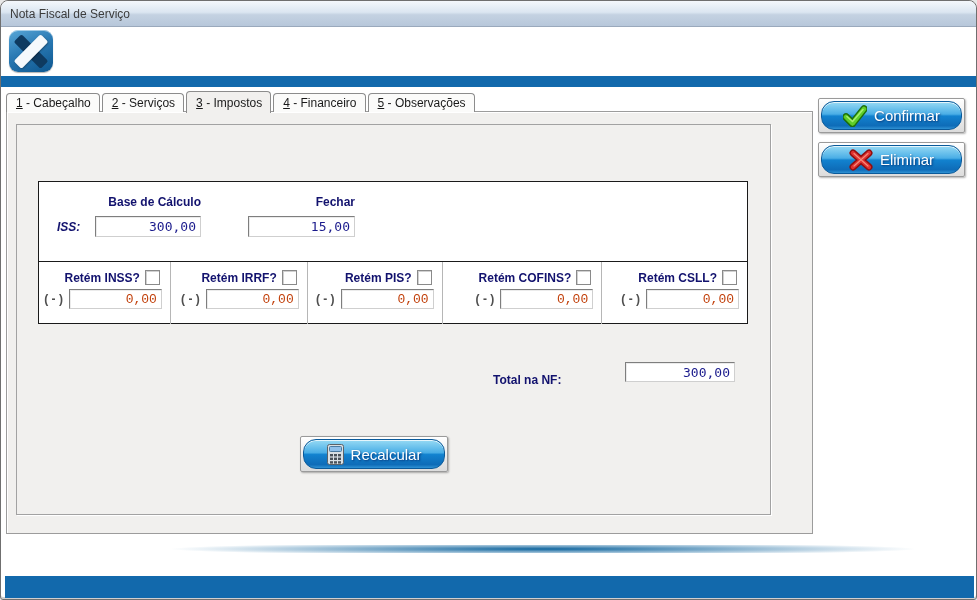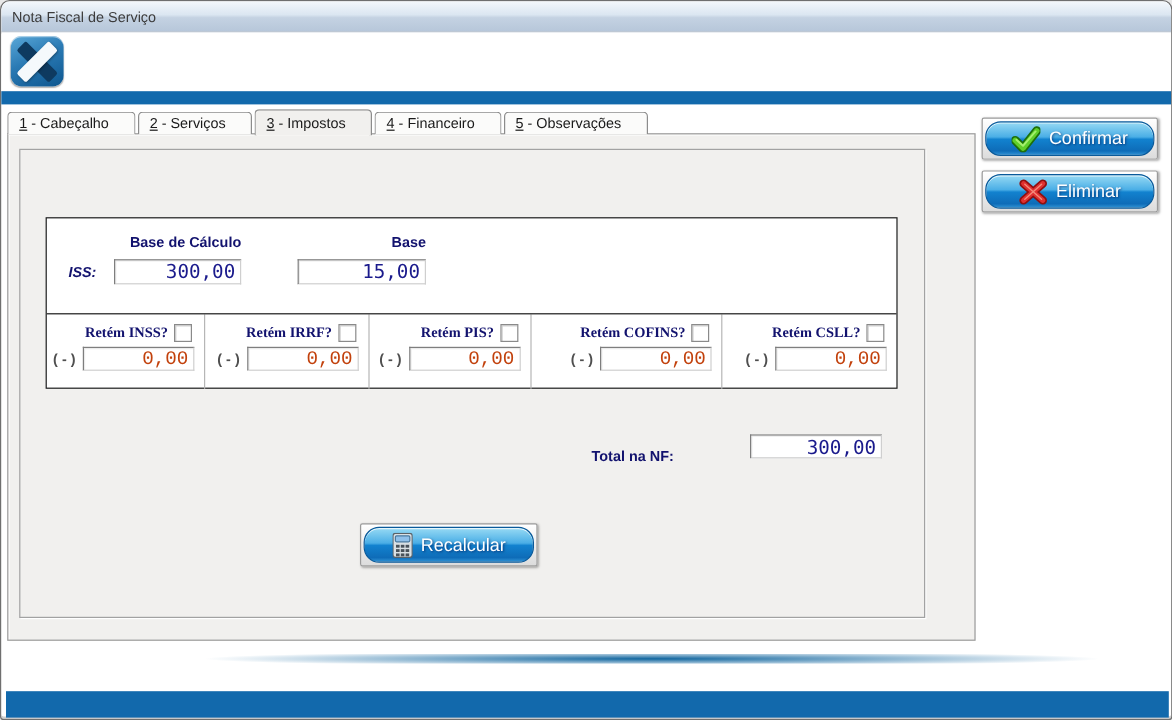--- a/index.html
+++ b/index.html
@@ -20,21 +20,21 @@
     background:linear-gradient(155deg,#5aa8d8 0%,#2a7ab4 45%,#0d568f 100%);
     box-shadow:inset 0 1px 0 rgba(255,255,255,.5), 0 1px 1px rgba(0,0,0,.3);overflow:hidden;}
   .logo-tile .bar{position:absolute;left:3px;top:16px;width:38px;height:11px;border-radius:2px;}
   .bar-dark{background:#0e3a60;transform:rotate(45deg);}
   .bar-light{background:#f5f9fc;transform:rotate(-45deg);box-shadow:0 1px 2px rgba(0,0,0,.35);}
   .logo-text{font-size:38px;font-weight:bold;color:#16395f;letter-spacing:-2px;
     margin-left:9px;line-height:42px;}
   .topbar-blue{position:absolute;top:75px;left:0;right:0;height:11px;background:#1269ac;}
   
   .tabstrip{position:absolute;top:89px;left:5px;height:22px;display:flex;align-items:flex-end;z-index:3;}
-  .tab{box-sizing:border-box;height:19px;padding:2px 21px 2px 9px;margin-right:2px;
+  .tab{box-sizing:border-box;height:19px;padding:2px 8px 2px 9px;margin-right:2px;
     background:#fbfbfa;border:1px solid #8c8c8c;border-bottom:none;border-radius:4px 4px 0 0;
     font-size:12px;color:#1a1a1a;white-space:pre;cursor:default;}
   .tab.active{height:22px;background:#f1f0ee;position:relative;top:1px;z-index:4;
     padding-top:4px;}
   .tab .accel{text-decoration:underline;white-space:pre;}
   .tab .rest{white-space:pre;}
   
   .tabpage{position:absolute;top:110px;left:5px;width:807px;height:423px;box-sizing:border-box;
     background:#f1f0ee;border:1px solid #9c9c9c;box-shadow:inset 1px 1px 0 #ffffff;z-index:2;}
   .inner-panel{position:absolute;left:9px;top:12px;width:755px;height:391px;box-sizing:border-box;
@@ -44,32 +44,32 @@
     background:#fff;border:1px solid #1a1a1a;}
   .iss-section{position:relative;height:79px;border-bottom:1px solid #1a1a1a;}
   .navy{color:#12126e;font-weight:bold;font-size:12px;}
   .hdr{position:absolute;text-align:right;}
   .hdr1{left:20px;width:142px;top:13px;}
   .hdr2{left:173px;width:143px;top:13px;}
   .iss-label{position:absolute;left:18px;top:38px;font-style:italic;}
   .field{box-sizing:border-box;height:21px;background:#fff;text-align:right;
     border:1px solid #7e7e7e;border-bottom-color:#cfcfcf;border-right-color:#cfcfcf;
     box-shadow:inset 1px 1px 0 rgba(0,0,0,.08);
-    font-family:"DejaVu Sans Mono",monospace;font-size:16px;color:#1a1a8c;
+    font-family:"DejaVu Sans Mono",monospace;font-size:13px;color:#1a1a8c;
     padding:0 4px 0 2px;outline:none;}
   .f1{position:absolute;left:56px;top:34px;width:106px;}
   .f2{position:absolute;left:209px;top:34px;width:107px;}
   .red{color:#c2410c;font-family:Liberation Mono, monospace;}
   
   .ret-section{display:flex;height:62px;}
   .ret-col{box-sizing:border-box;}
   .ret-col + .ret-col{border-left:1px solid #b6b6b6;}
   .c1{flex:132 0 0;} .c2{flex:137 0 0;} .c3{flex:135 0 0;} .c4{flex:160 0 0;} .c5{flex:146 0 0;}
   .ret-head{margin-top:8px;display:flex;justify-content:flex-end;align-items:center;
-    gap:5px;padding-right:10px;font-family:Liberation Serif, serif;}
+    gap:5px;padding-right:10px;}
   .checkbox{width:13px;height:13px;background:#fff;border:1px solid #8a8a8a;
     box-shadow:inset 1px 1px 0 rgba(0,0,0,.18);display:inline-block;}
   .ret-row{margin-top:4px;display:flex;justify-content:flex-end;align-items:center;
     gap:6px;padding-right:8px;}
   .minus{color:#4f4f4f;font-weight:bold;font-size:12px;}
   .ret-field{width:93px;height:20px;}
   
   .total-label{position:absolute;left:476px;top:248px;width:120px;text-align:left;}
   .total-field{position:absolute;left:608px;top:237px;width:110px;height:20px;}
   
@@ -117,21 +117,21 @@
     <div class="tab"><span class="accel">4</span><span class="rest"> - Financeiro</span></div>
     <div class="tab"><span class="accel">5</span><span class="rest"> - Observações</span></div>
   </div>
 
   <div class="tabpage">
     <div class="inner-panel">
 
       <div class="tax-box">
         <div class="iss-section">
           <div class="navy hdr hdr1">Base de Cálculo</div>
-          <div class="navy hdr hdr2">Base</div>
+          <div class="navy hdr hdr2">Fechar</div>
           <div class="navy iss-label">ISS:</div>
           <input class="field f1" value="300,00" style="">
           <input class="field f2" value="15,00" style="">
         </div>
         <div class="ret-section">
 
           <div class="ret-col c1">
             <div class="ret-head">
               <span class="navy">Retém INSS?</span>
               <span class="checkbox"></span>

